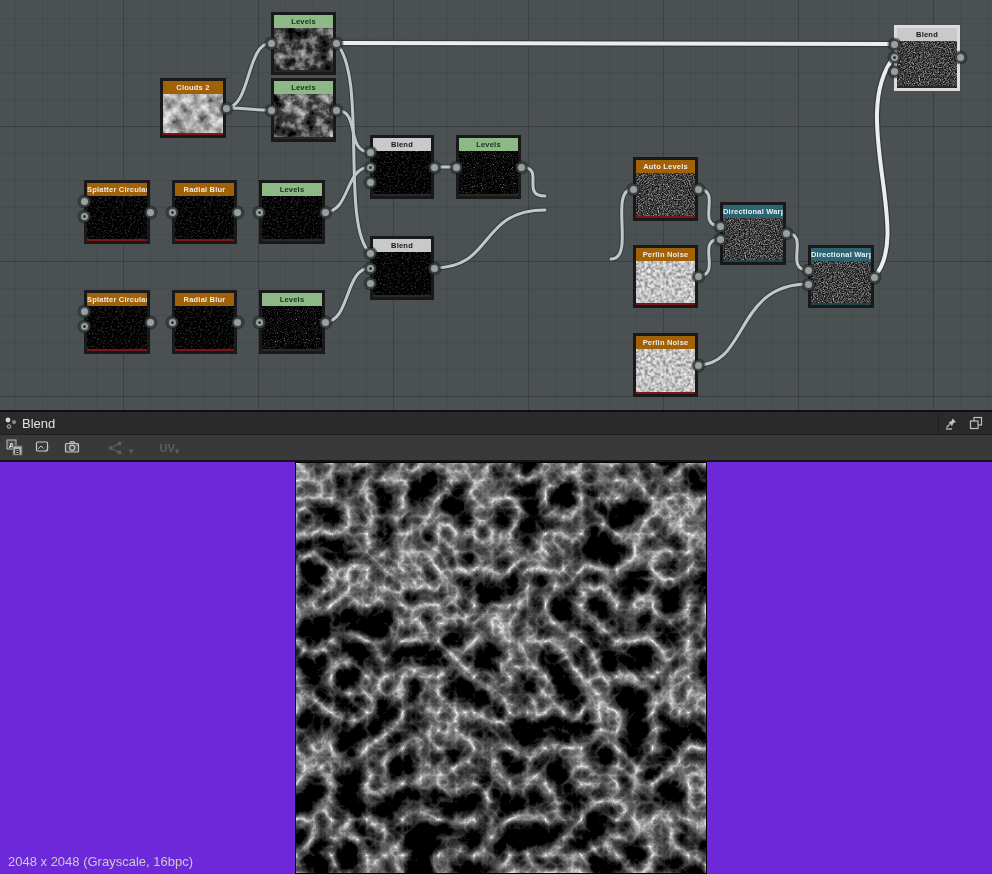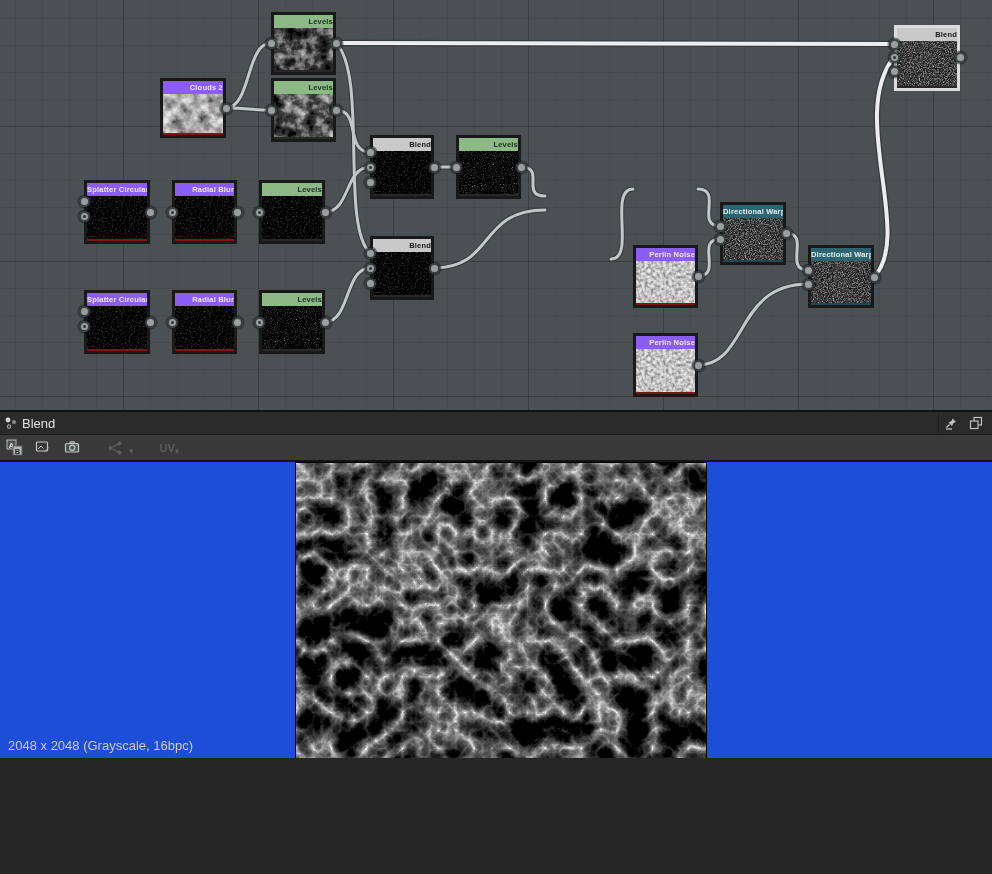--- a/index.html
+++ b/index.html
@@ -12,23 +12,23 @@
     background-image:
       linear-gradient(rgba(0,0,0,0.16) 1px, transparent 1px),
       linear-gradient(90deg, rgba(0,0,0,0.16) 1px, transparent 1px),
       linear-gradient(rgba(0,0,0,0.07) 1px, transparent 1px),
       linear-gradient(90deg, rgba(0,0,0,0.07) 1px, transparent 1px);
     background-size:135px 135px,135px 135px,27px 27px,27px 27px;
     background-position:-12px -9px;}
   #wire-layer{position:absolute;left:0;top:0;z-index:1;pointer-events:none;}
   .node{position:absolute;box-sizing:border-box;border:3px solid #191919;background:#0b0b0b;z-index:2;}
   .node.selected{border-color:#dcdcdc;}
-  .node-header{height:13px;line-height:13px;text-align:right;font-size:7.5px;font-weight:bold;
+  .node-header{height:13px;line-height:13px;text-align:center;font-size:7.5px;font-weight:bold;
     letter-spacing:.2px;white-space:nowrap;overflow:hidden;}
-  .h-red{background:#8b5cf6;color:#f2e9e9;}
+  .h-red{background:#a16207;color:#f2e9e9;}
   .h-green{background:#8cb985;color:#14301a;}
   .h-gray{background:#c9c9c9;color:#161616;}
   .h-teal{background:#2c6472;color:#e8f2f2;}
   .node-body{position:relative;width:100%;}
   .b-red{background:#7e1418;}
   .b-green{background:#262a26;}
   .b-gray{background:#282828;}
   .b-teal{background:#1f454d;}
   .b-tile{background:#ae1d22;}
   .node-body svg{display:block;}
@@ -52,21 +52,21 @@
   .toolbar{height:27px;flex:none;background:#393939;border-bottom:2px solid #141414;
     box-sizing:border-box;display:flex;align-items:center;padding-left:2px;}
   .tb-btn{background:none;border:none;padding:1px 4px;margin:0 4px 0 0;color:#c3c6c6;cursor:default;}
   .tb-btn svg{display:block;}
   .tb-btn.disabled,.tb-caret.disabled,.tb-uv{color:#5c5f5f;}
   .tb-sep{width:14px;}
   .tb-caret{font-size:9px;margin:6px 6px 0 -2px;color:#5c5f5f;}
   .tb-uv{font-size:11px;font-weight:bold;background:none;border:none;padding:0 2px;margin-left:18px;}
 
   
-  .view2d{position:relative;width:992px;height:296px;flex:none;background:#1d4ed8;overflow:hidden;}
+  .view2d{position:relative;width:992px;height:412px;flex:none;background:#6d28d9;overflow:hidden;}
   .texture{position:absolute;left:295px;top:0;width:412px;height:412px;border:1px solid #000;
     box-sizing:border-box;background:#161616;}
   .texture svg{display:block;}
   .status{position:absolute;left:8px;bottom:5px;font-size:13px;color:#cbcbcb;z-index:4;}
 </style>
 </head>
 <body>
 
 <svg width="0" height="0" style="position:absolute" aria-hidden="true">
   <defs>
@@ -328,20 +328,31 @@
             <rect width="58" height="43" filter="url(#f-black)"></rect>
           </svg>
         </div>
         <span class="port" style="top: 8.5px; left: -8.5px;"></span>
         <span class="port" style="top: 23.5px; left: -8.5px;">
           <span class="dot"></span>
         </span>
         <span class="port" style="top: 38.5px; left: -8.5px;"></span>
         <span class="port" style="top: 23.5px; right: -8.5px;"></span>
       </div>
+      <div class="node" style="left: 633px; top: 157px; width: 65px; height: 64px;">
+        <div class="node-header h-red">Auto Levels</div>
+        <div class="node-body b-red" style="height: 45px;">
+          <svg width="59" height="43">
+            <rect width="59" height="43" fill="#0b0b0b"></rect>
+            <rect width="59" height="43" filter="url(#f-grain)"></rect>
+          </svg>
+        </div>
+        <span class="port" style="top: 23.5px; left: -8.5px;"></span>
+        <span class="port" style="top: 23.5px; right: -8.5px;"></span>
+      </div>
       <div class="node" style="left: 633px; top: 245px; width: 65px; height: 63px;">
         <div class="node-header h-red">Perlin Noise</div>
         <div class="node-body b-red" style="height: 44px;">
           <svg width="59" height="42">
             <rect width="59" height="42" fill="#0b0b0b"></rect>
             <rect width="59" height="42" filter="url(#f-perlin)"></rect>
           </svg>
         </div>
         <span class="port" style="top: 22.5px; right: -8.5px;"></span>
       </div>

